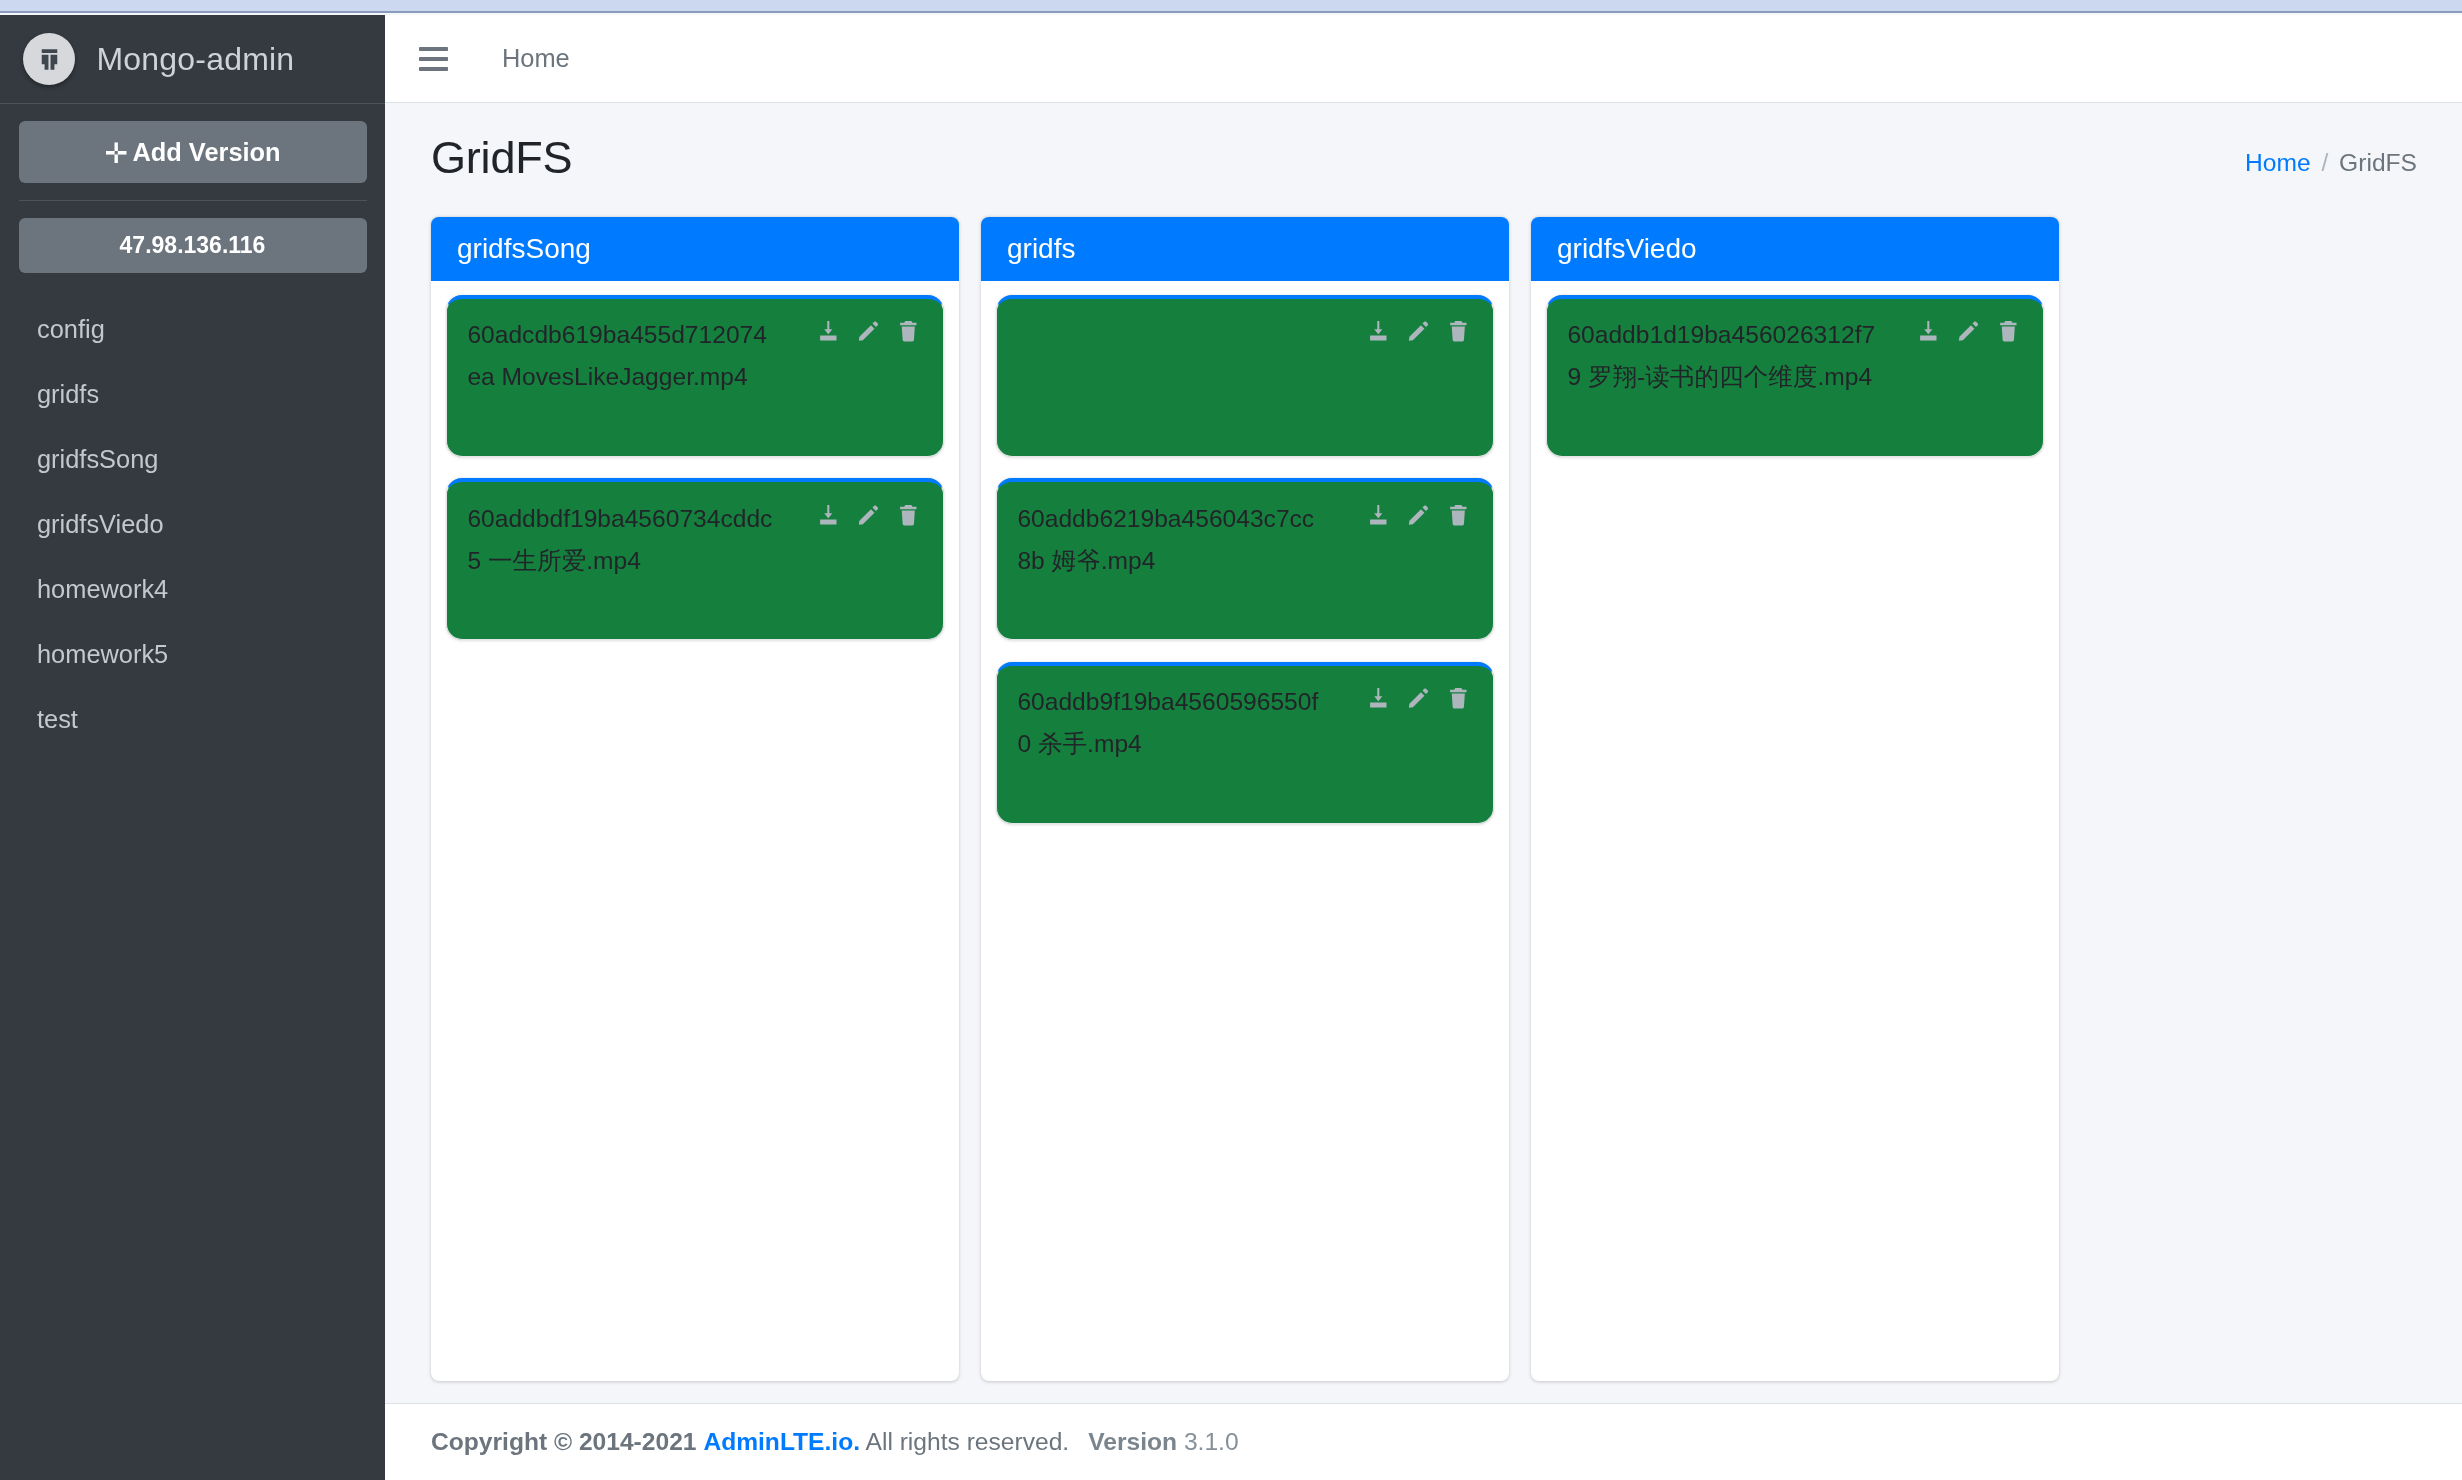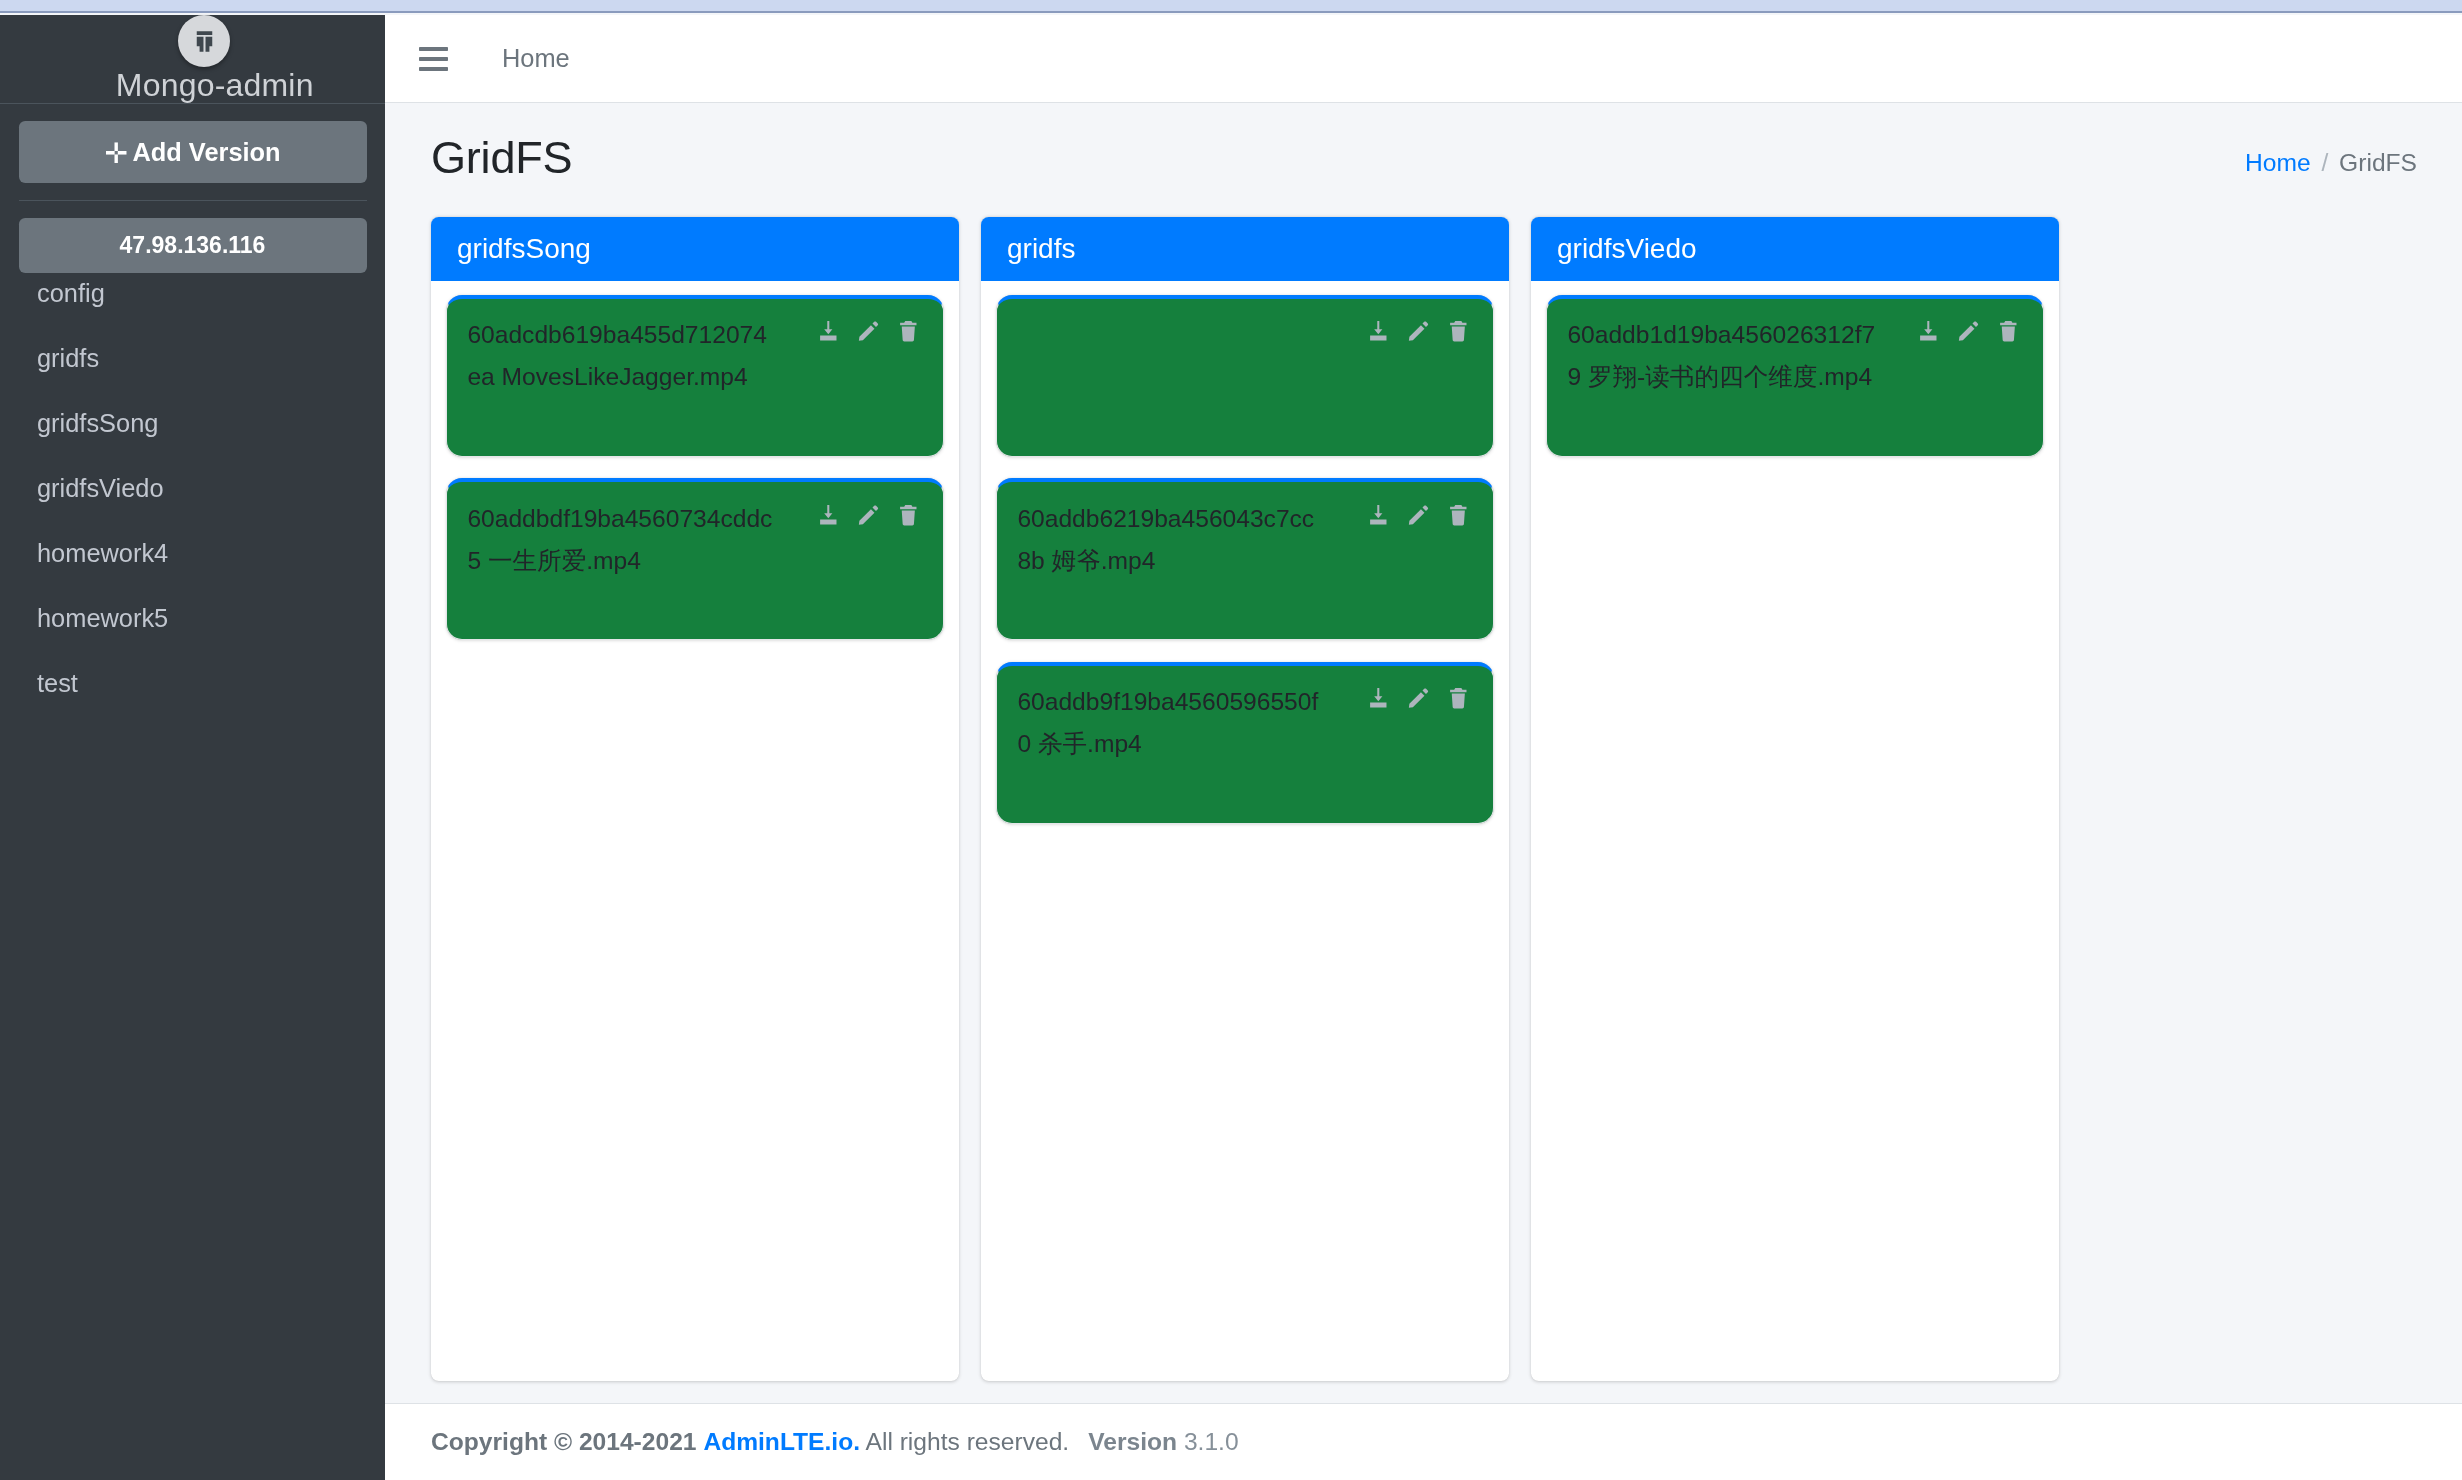--- a/index.html
+++ b/index.html
@@ -32,21 +32,20 @@
     background: #343a40;
     z-index: 40;
   }
 
   #brand {
     height: 89px;
     display: flex;
     align-items: center;
     padding-left: 23px;
     border-bottom: 0.8px solid #4b545c;
-    flex-direction: column;
   }
   #brand-logo {
     width: 52px; height: 52px;
     border-radius: 50%;
     background: #d6d8db;
     display: flex; align-items: center; justify-content: center;
     box-shadow: 0 2.3px 4.6px rgba(0,0,0,.35);
     flex: 0 0 auto;
   }
   #brand-title {
@@ -100,21 +99,21 @@
     display: flex;
     align-items: center;
     justify-content: center;
     cursor: pointer;
   }
 
   #db-list { list-style: none; margin-top: 6.2px; }
   .db-item {
     height: 65px;
     display: flex;
-    align-items: flex-start;
+    align-items: flex-end;
     padding-left: 37px;
     color: #c2c7d0;
     font-size: 25.4px;
     cursor: pointer;
   }
 
   
   #content-wrapper {
     position: absolute;
     top: 15.4px; left: 385px;

